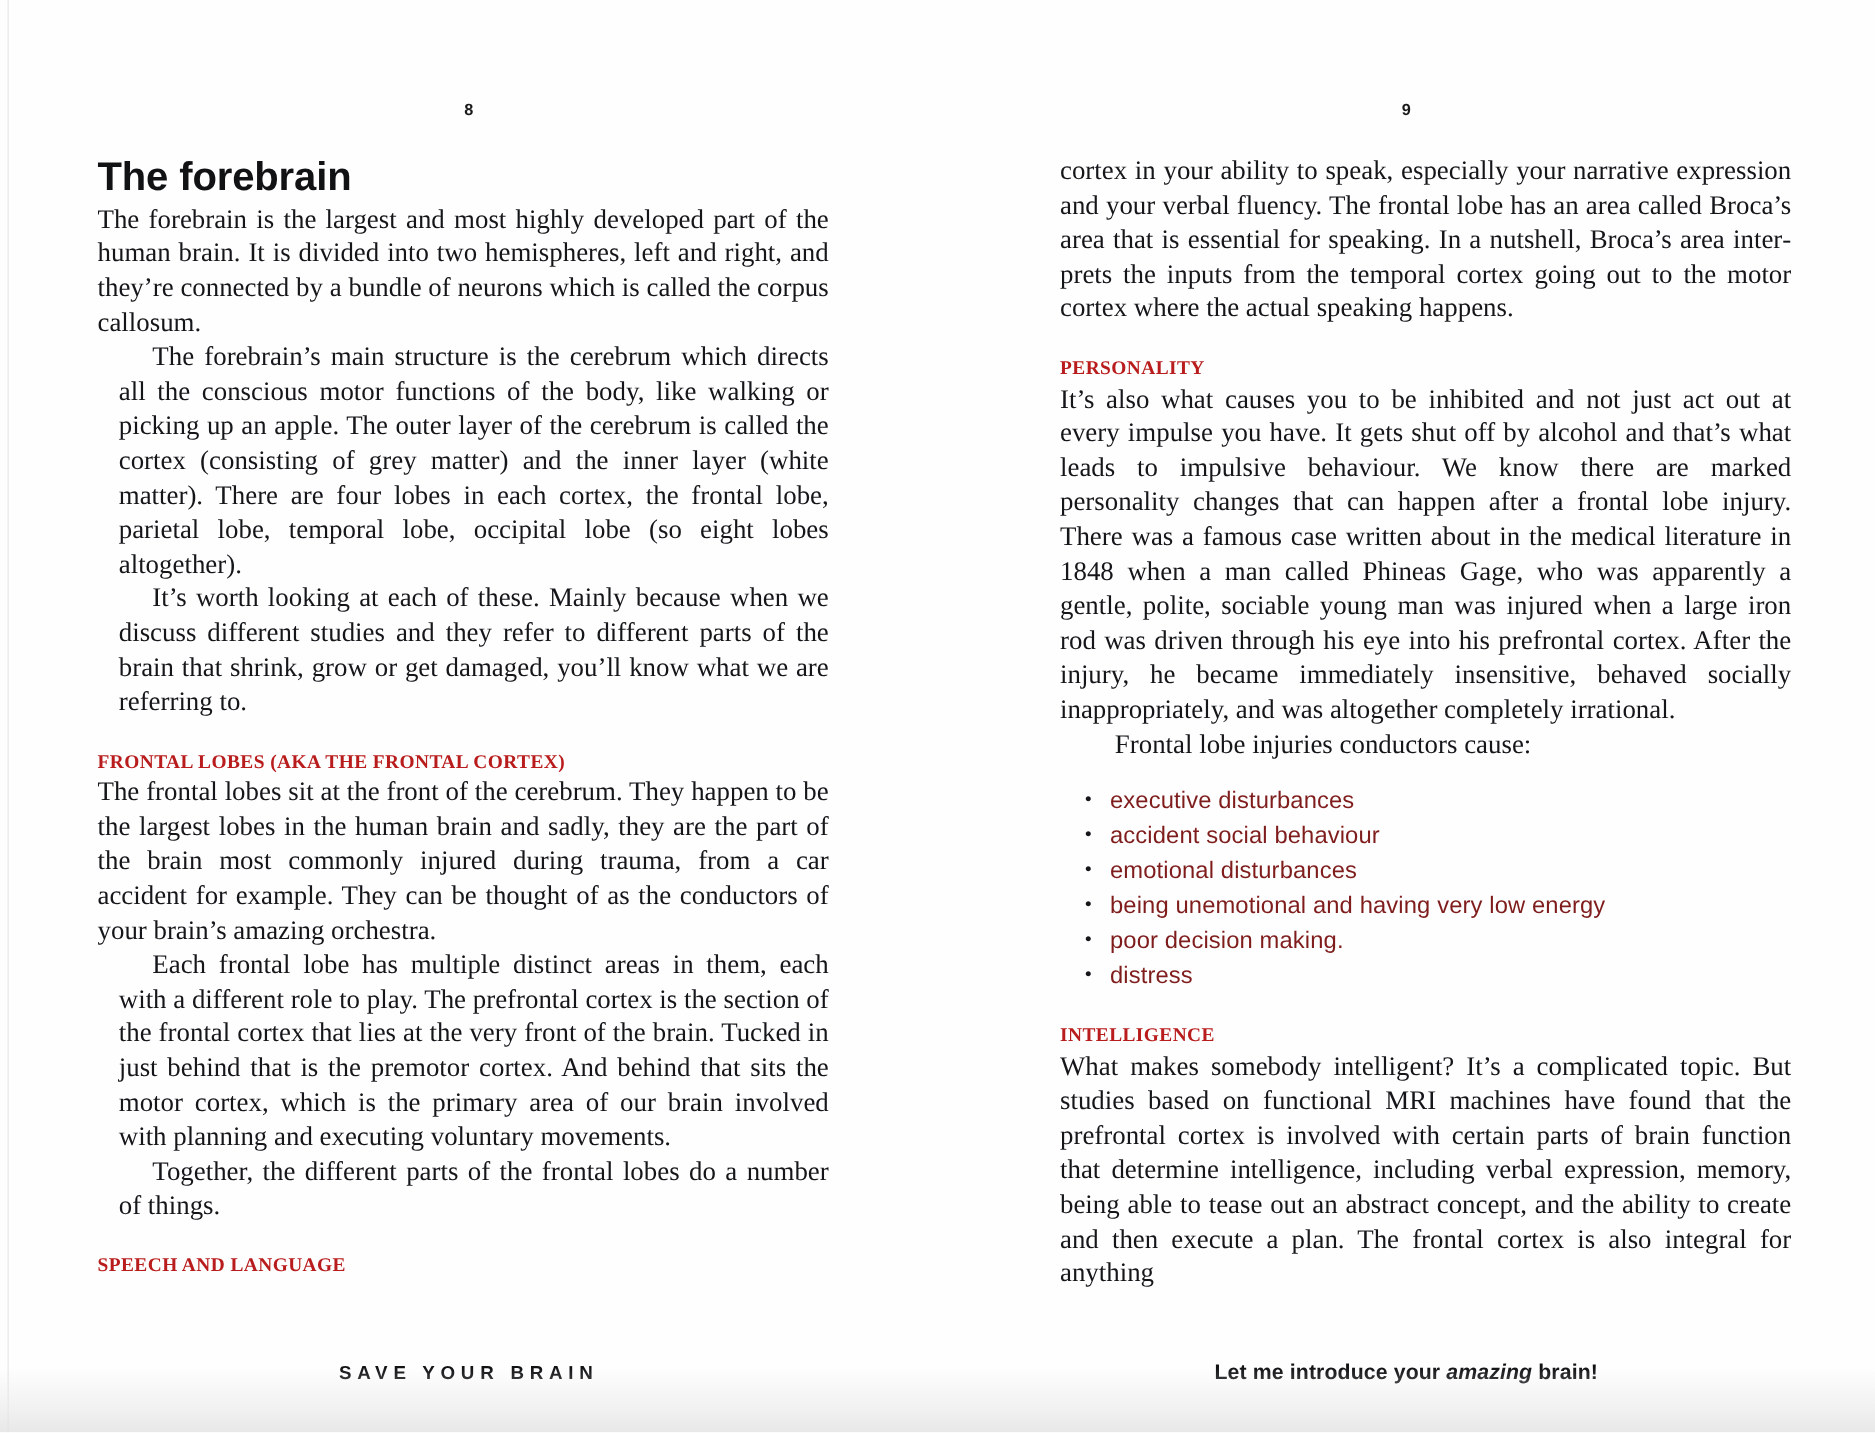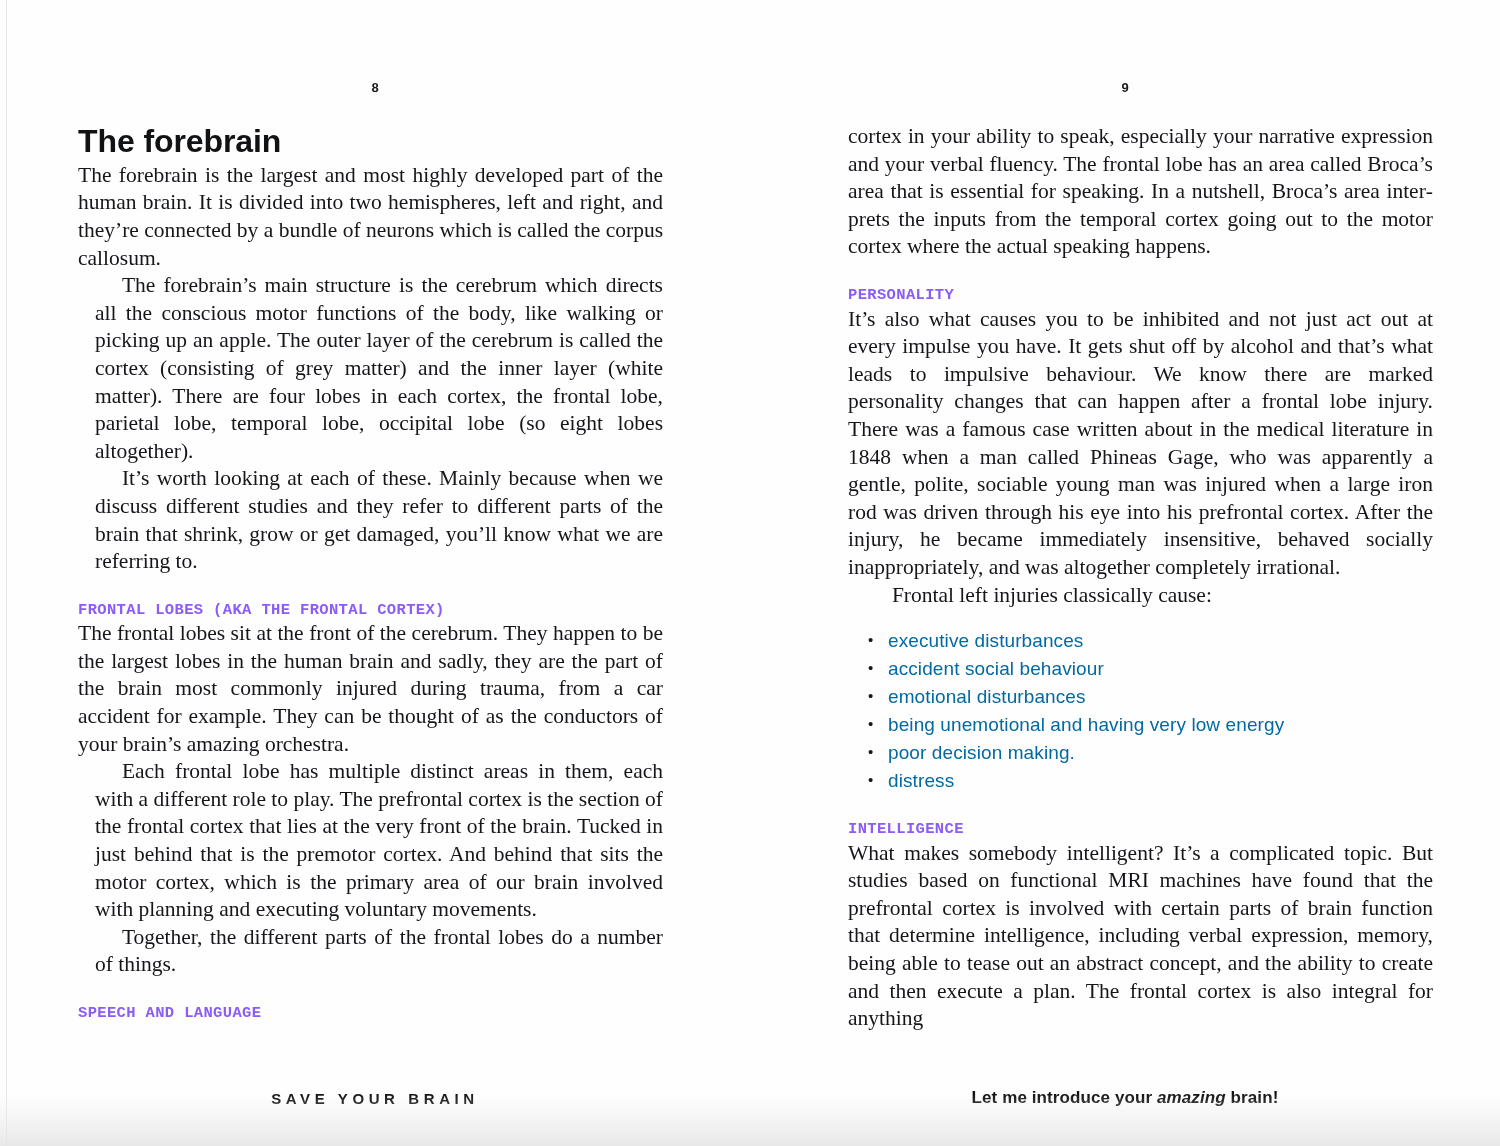--- a/index.html
+++ b/index.html
@@ -69,26 +69,26 @@
     font-family: "Liberation Sans", "DejaVu Sans", sans-serif;
     font-weight: 700;
     font-size: 32px;
     line-height: 1.15;
     letter-spacing: -0.1px;
     color: #111214;
   }
 
   h2.section-head {
     margin: 25px 0 1px 0;
-    font-family: Liberation Mono, monospace;
+    font-family: Liberation Serif, serif;
     font-weight: 700;
     font-size: 15.5px;
     letter-spacing: 0.35px;
     line-height: 1.2;
-    color: #8b5cf6;
+    color: #b91c1c;
   }
 
   p.body {
     margin: 0;
     font-size: 21.5px;
     line-height: 27.6px;
     text-align: justify;
     text-justify: inter-word;
     hyphens: manual;
     color: #15161a;
@@ -100,21 +100,21 @@
     margin: 18px 0 0 0;
     padding: 0 0 0 40px;
     list-style: none;
     font-family: "Liberation Sans", "DejaVu Sans", sans-serif;
   }
   ul.bullets li {
     position: relative;
     font-size: 19px;
     line-height: 28px;
     font-weight: 400;
-    color: #0369a1;
+    color: #7f1d1d;
     letter-spacing: 0.1px;
   }
   ul.bullets li::before {
     content: "\2022";
     position: absolute;
     left: -20px;
     top: -1px;
     font-size: 15px;
     color: #15161a;
   }
@@ -189,21 +189,21 @@
     <div class="folio">9</div>
 
     <div class="column">
 
       <p class="body lead">cortex in your ability to speak, especially your narrative expression and your verbal fluency. The frontal lobe has an area called Broca’s area that is essential for speaking. In a nutshell, Broca’s area inter­prets the inputs from the temporal cortex going out to the motor cortex where the actual speaking happens.</p>
 
       <h2 class="section-head">PERSONALITY</h2>
 
       <p class="body lead">It’s also what causes you to be inhibited and not just act out at every impulse you have. It gets shut off by alcohol and that’s what leads to impulsive behaviour. We know there are marked personality changes that can happen after a frontal lobe injury. There was a famous case written about in the medical literature in 1848 when a man called Phineas Gage, who was apparently a gentle, polite, sociable young man was injured when a large iron rod was driven through his eye into his prefrontal cortex. After the injury, he became immediately insensitive, behaved socially inappropriately, and was altogether completely irrational.</p>
 
-      <p class="body indent">Frontal left injuries classically cause:</p>
+      <p class="body indent">Frontal lobe injuries conductors cause:</p>
 
       <div class="bullets-wrap">
         <ul class="bullets">
           <li>executive disturbances</li>
           <li>accident social behaviour</li>
           <li>emotional disturbances</li>
           <li>being unemotional and having very low energy</li>
           <li>poor decision making.</li>
           <li>distress</li>
         </ul>

